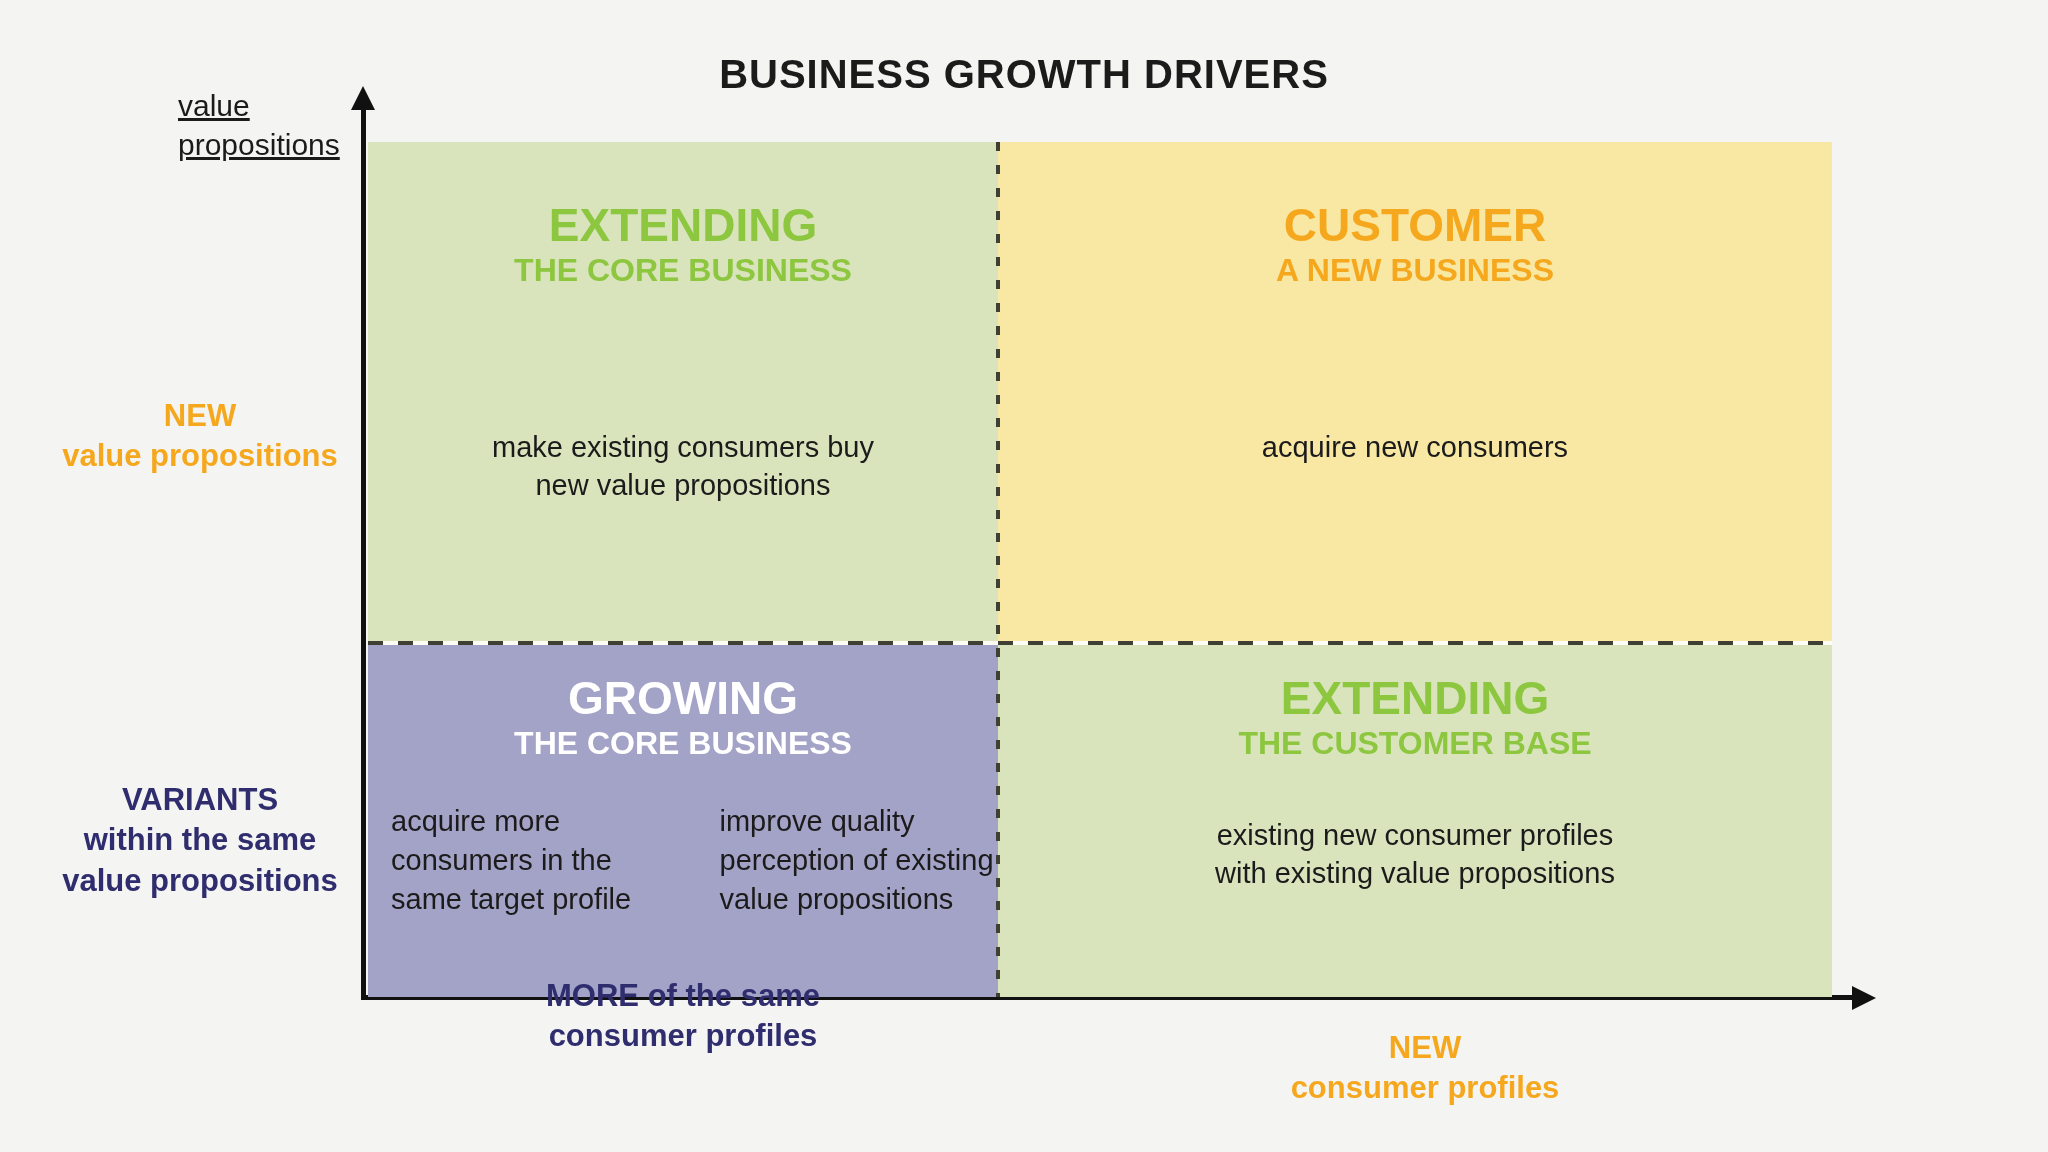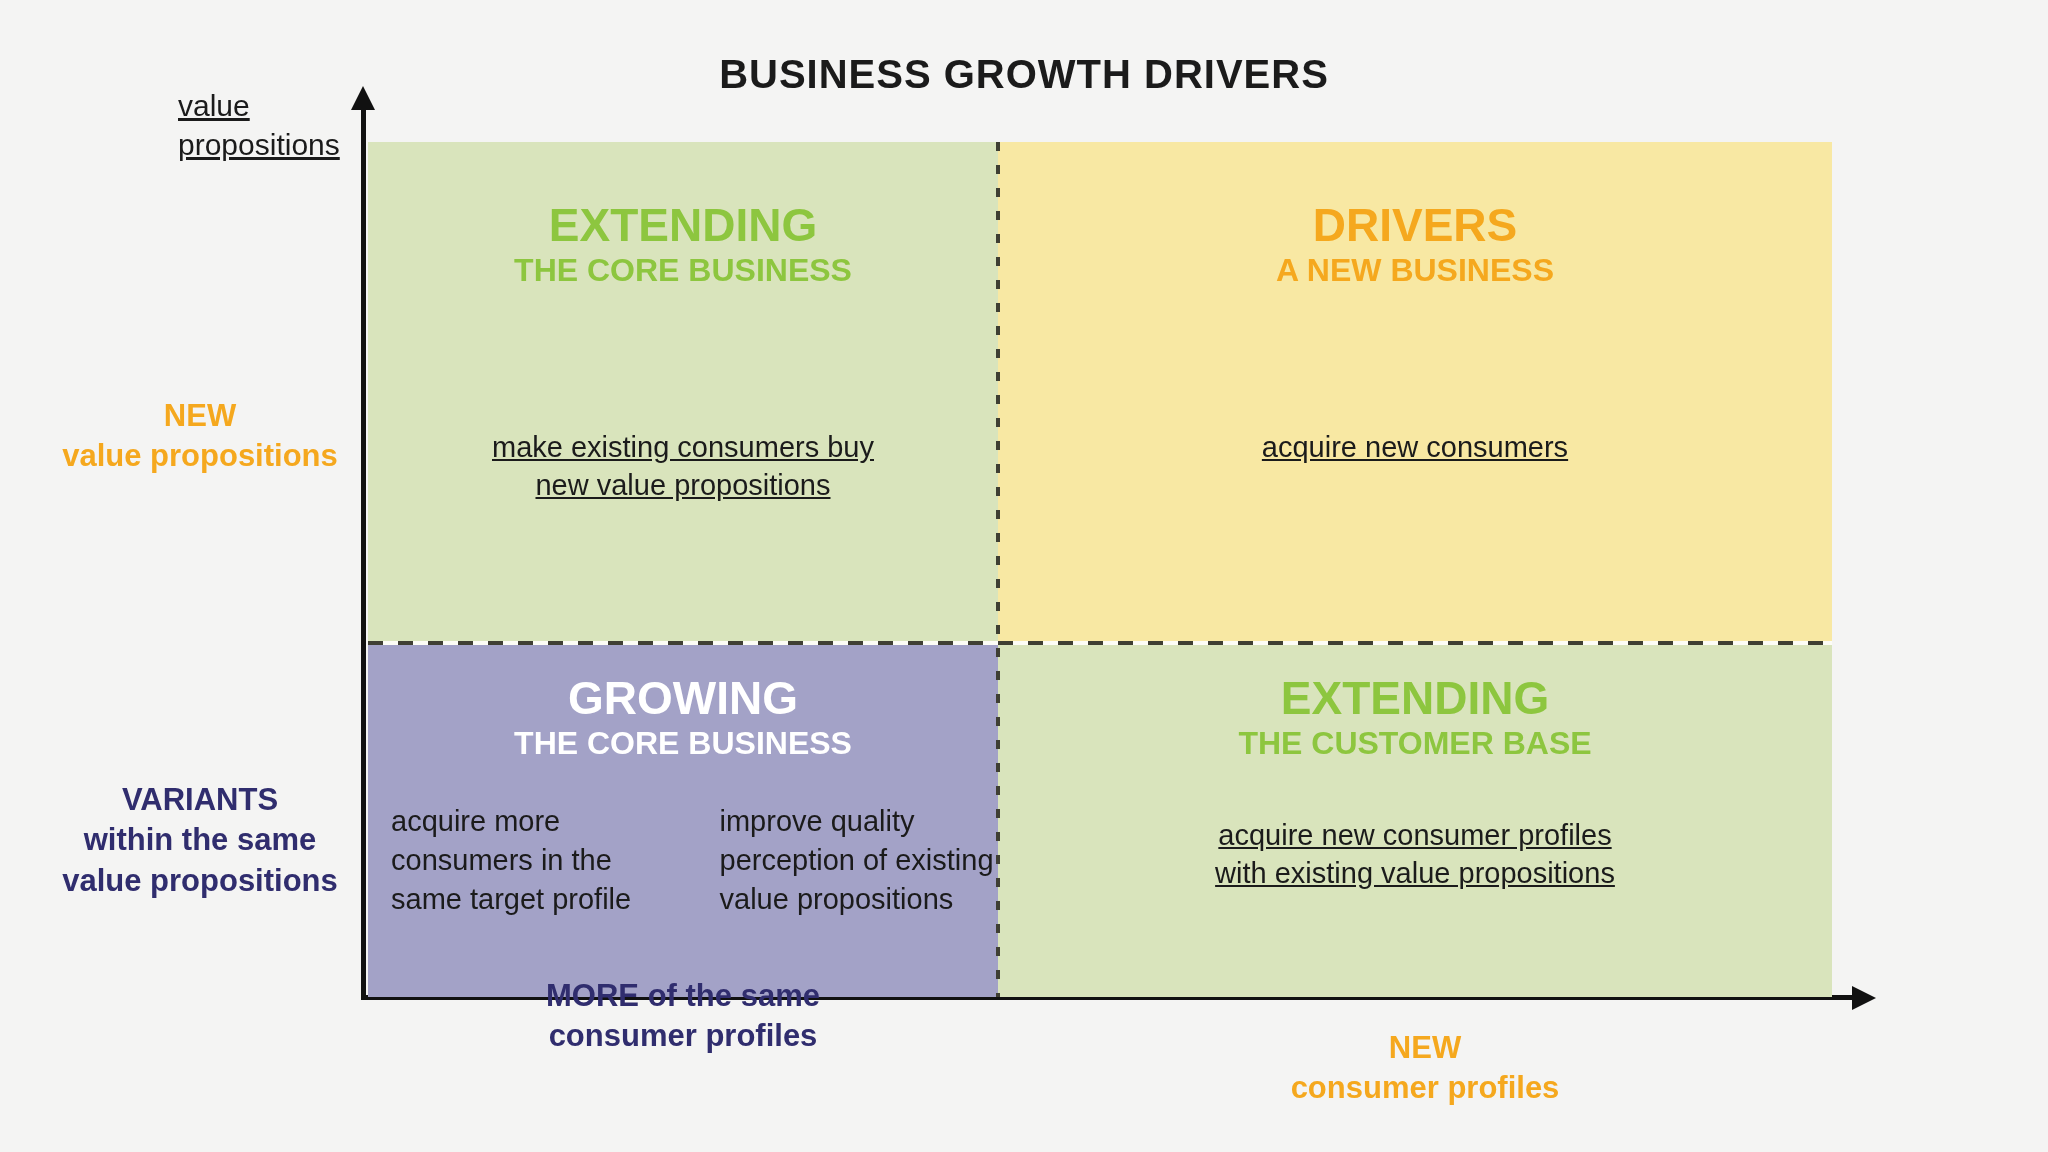--- a/index.html
+++ b/index.html
@@ -74,21 +74,20 @@
   .quad-subtitle{
     font-size:32px;font-weight:bold;line-height:1.2;text-align:center;
   }
   .green-txt{color:var(--green-text,#8dc63f);}
   .orange-txt{color:var(--orange-text,#f5a81e);}
   .white-txt{color:var(--white-text,#ffffff);}
   .navy-txt{color:var(--navy-text,#302d6e);}
   .quad-body{
     font-size:29px;line-height:1.3;text-align:center;
     color:var(--black-text,#1b1b1b);
-    text-decoration:underline;
   }
   .quad-tl .head-block,.quad-tr .head-block{margin-top:58px;}
   .quad-tl .quad-body,.quad-tr .quad-body{margin-top:140px;}
   .quad-bl .head-block,.quad-br .head-block{margin-top:30px;}
   .quad-br .quad-body{margin-top:55px;}
   .bl-columns{
     margin-top:40px;
     width:100%;
     display:flex;
     padding-left:23px;
@@ -162,21 +161,21 @@
         <div class="quad-subtitle green-txt">THE CORE BUSINESS</div>
       </div>
       <div class="quad-body">
         <div>make existing consumers buy</div>
         <div>new value propositions</div>
       </div>
     </div>
 
     <div class="quad quad-tr">
       <div class="head-block">
-        <div class="quad-title orange-txt">DRIVERS</div>
+        <div class="quad-title orange-txt">CUSTOMER</div>
         <div class="quad-subtitle orange-txt">A NEW BUSINESS</div>
       </div>
       <div class="quad-body">
         <div>acquire new consumers</div>
       </div>
     </div>
 
     <div class="quad quad-bl">
       <div class="head-block">
         <div class="quad-title white-txt">GROWING</div>
@@ -195,21 +194,21 @@
         </div>
       </div>
     </div>
 
     <div class="quad quad-br">
       <div class="head-block">
         <div class="quad-title green-txt">EXTENDING</div>
         <div class="quad-subtitle green-txt">THE CUSTOMER BASE</div>
       </div>
       <div class="quad-body">
-        <div>acquire new consumer profiles</div>
+        <div>existing new consumer profiles</div>
         <div>with existing value propositions</div>
       </div>
     </div>
 
     <div class="divider-v"></div>
     <div class="divider-h"></div>
   </div>
 
   <div class="x-left navy-txt">
     <div>MORE of the same</div>

